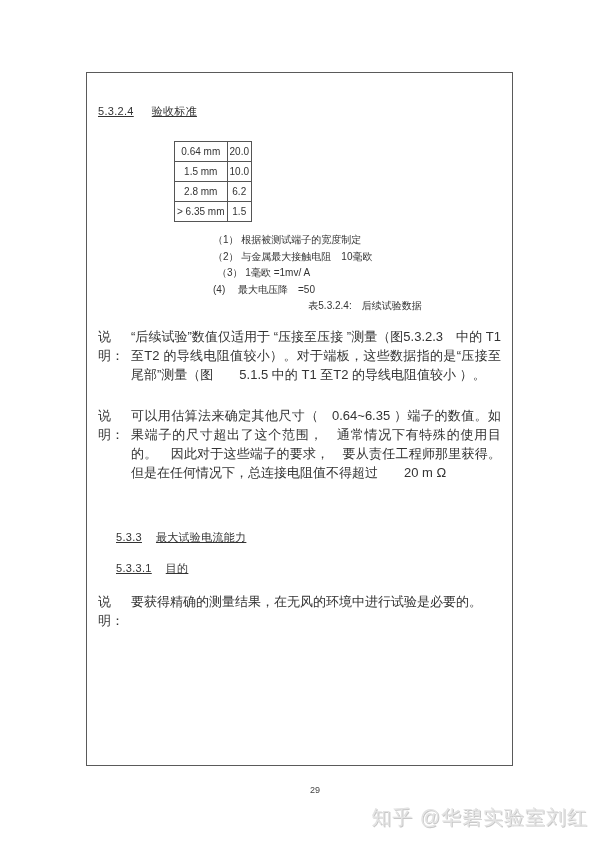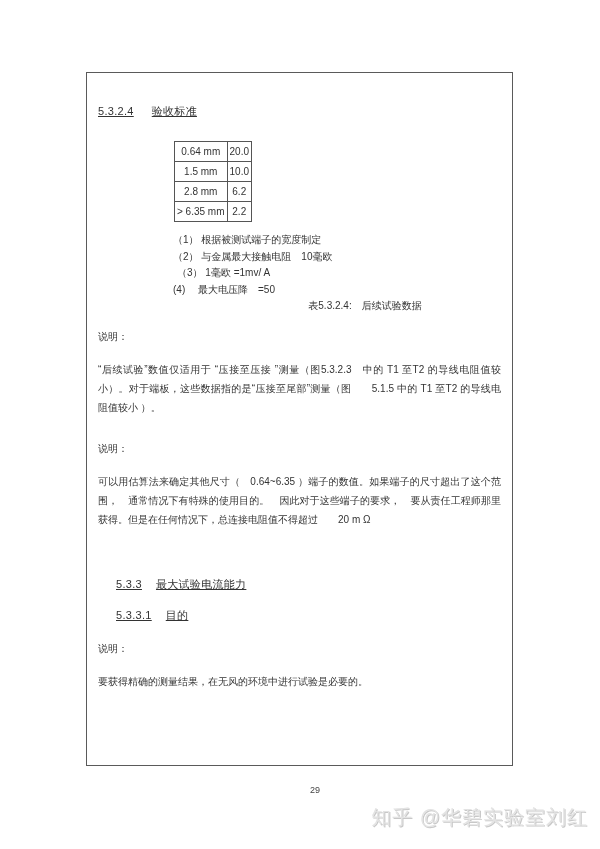--- a/index.html
+++ b/index.html
@@ -58,41 +58,40 @@
     vertical-align: middle;
   }
   .col-size { width: 107px; }
   .col-res  { width: 122px; }
   tr.hdr-row th { height: 36px; line-height: 1.5; }
   tr.data-row td { height: 17px; margin-top: 11px; }
 
   
   .table-notes {
     margin-top: 10px;
-    margin-left: 75px;
+    margin-left: 115px;
     font-size: 10px;
     line-height: 16.5px;
     color: #333333;
   }
   .table-notes .note-line { white-space: pre-wrap; }
   .table-caption {
     margin-left: 131px;
     font-size: 10px;
     line-height: 16.5px;
     color: #333333;
     text-align: center;
   }
 
   
   .remark {
     display: flex;
-    font-size: 10px;
+    font-size: 13px;
     line-height: 19px;
     color: #333333;
-    flex-direction: column;
   }
   .remark .remark-label {
     flex: 0 0 33px;
   }
   .remark .remark-text {
     flex: 1;
     text-align: justify;
     white-space: pre-wrap;
   }
   .remark-1 { margin-top: 12px; }
@@ -151,21 +150,21 @@
         <tr class="data-row">
           <td>1.5 mm</td>
           <td>10.0</td>
         </tr>
         <tr class="data-row">
           <td>2.8 mm</td>
           <td>6.2</td>
         </tr>
         <tr class="data-row">
           <td>&gt; 6.35 mm</td>
-          <td>2.2</td>
+          <td>1.5</td>
         </tr>
       </tbody>
     </table>
 
     <div class="table-notes">
       <div class="note-line">（1） 根据被测试端子的宽度制定</div>
       <div class="note-line">（2） 与金属最大接触电阻　10毫欧</div>
       <div class="note-line" style="padding-left:4px;">（3） 1毫欧 =1mv/ A</div>
       <div class="note-line" style="padding-left:-2px;">(4)　 最大电压降　=50</div>
     </div>

